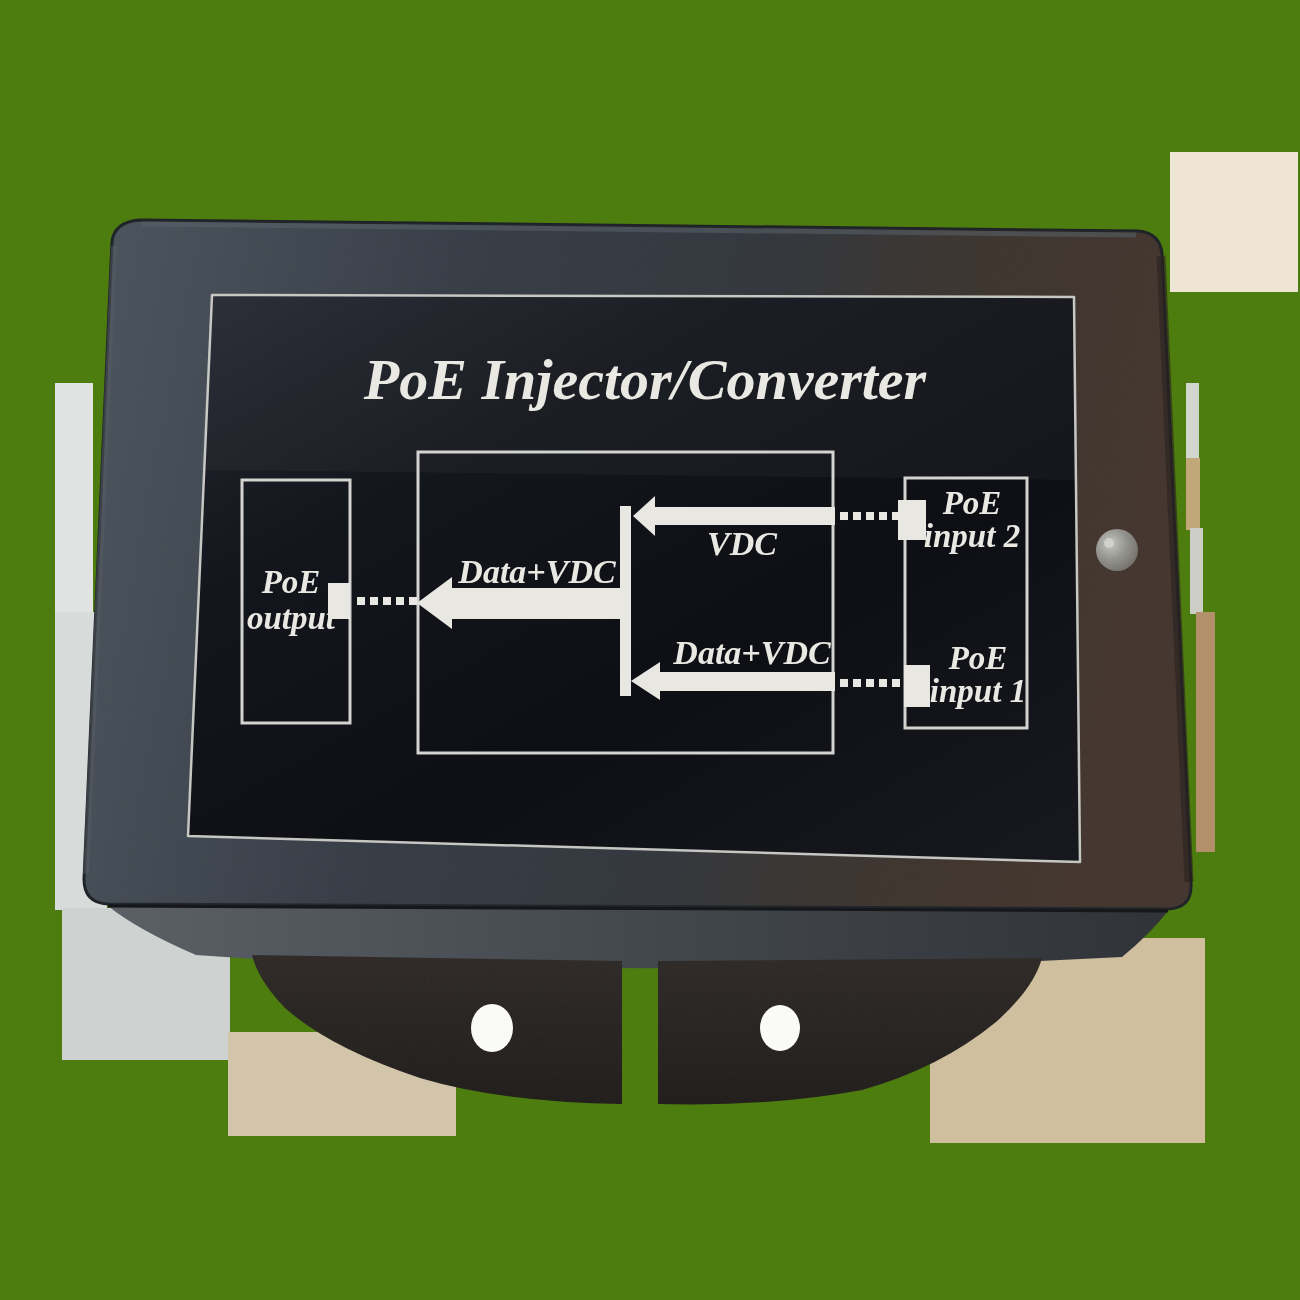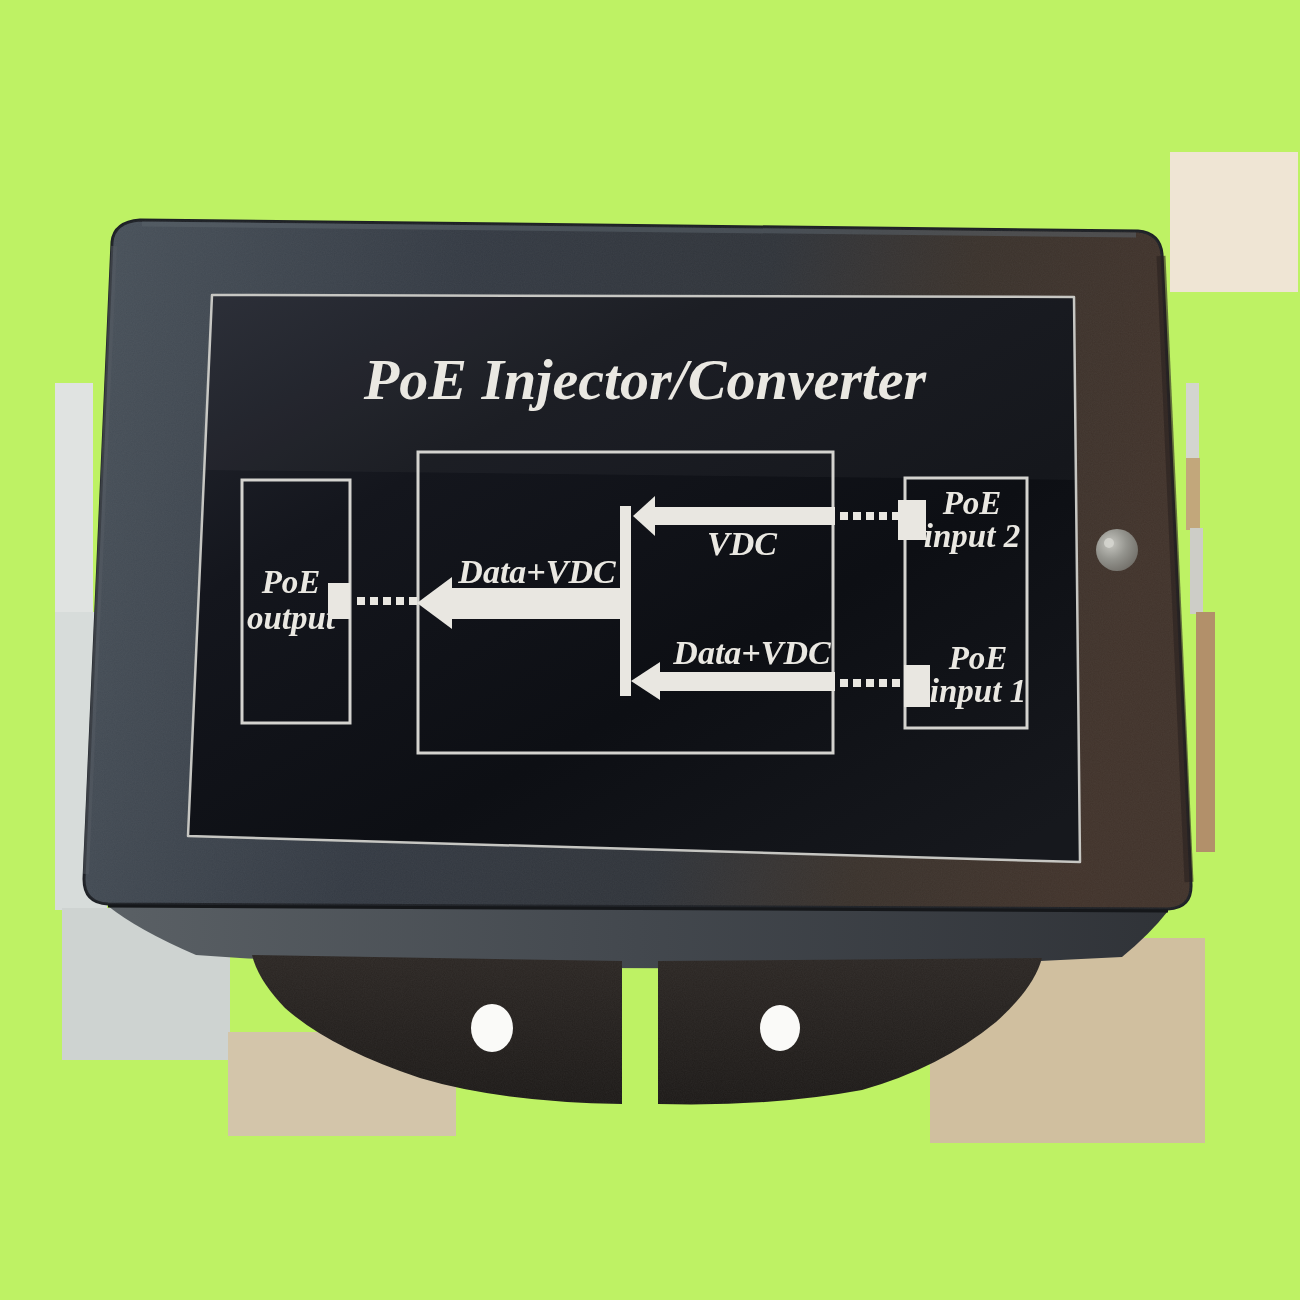--- a/index.html
+++ b/index.html
@@ -1,17 +1,17 @@
 <!DOCTYPE html>
 <html><head>
 <meta charset="utf-8">
 <style>
   html,body{margin:0;padding:0;}
   body{background:#ffffff;font-family:"Liberation Sans",sans-serif;}
-  .scene{position:relative;width:1300px;height:1300px;background:#bef264;overflow:hidden;}
+  .scene{position:relative;width:1300px;height:1300px;background:#4d7c0f;overflow:hidden;}
   .patch{position:absolute;}
   .device-svg{position:absolute;left:0;top:0;}
   text{font-family:"Liberation Serif",serif;font-style:italic;font-weight:bold;fill:#eae8e2;}
 </style>
 </head>
 <body>
 
 <div class="scene">
 
   <div class="patch" style="left:55px;top:383px;width:38px;height:235px;background:#e0e3e1;"></div>

